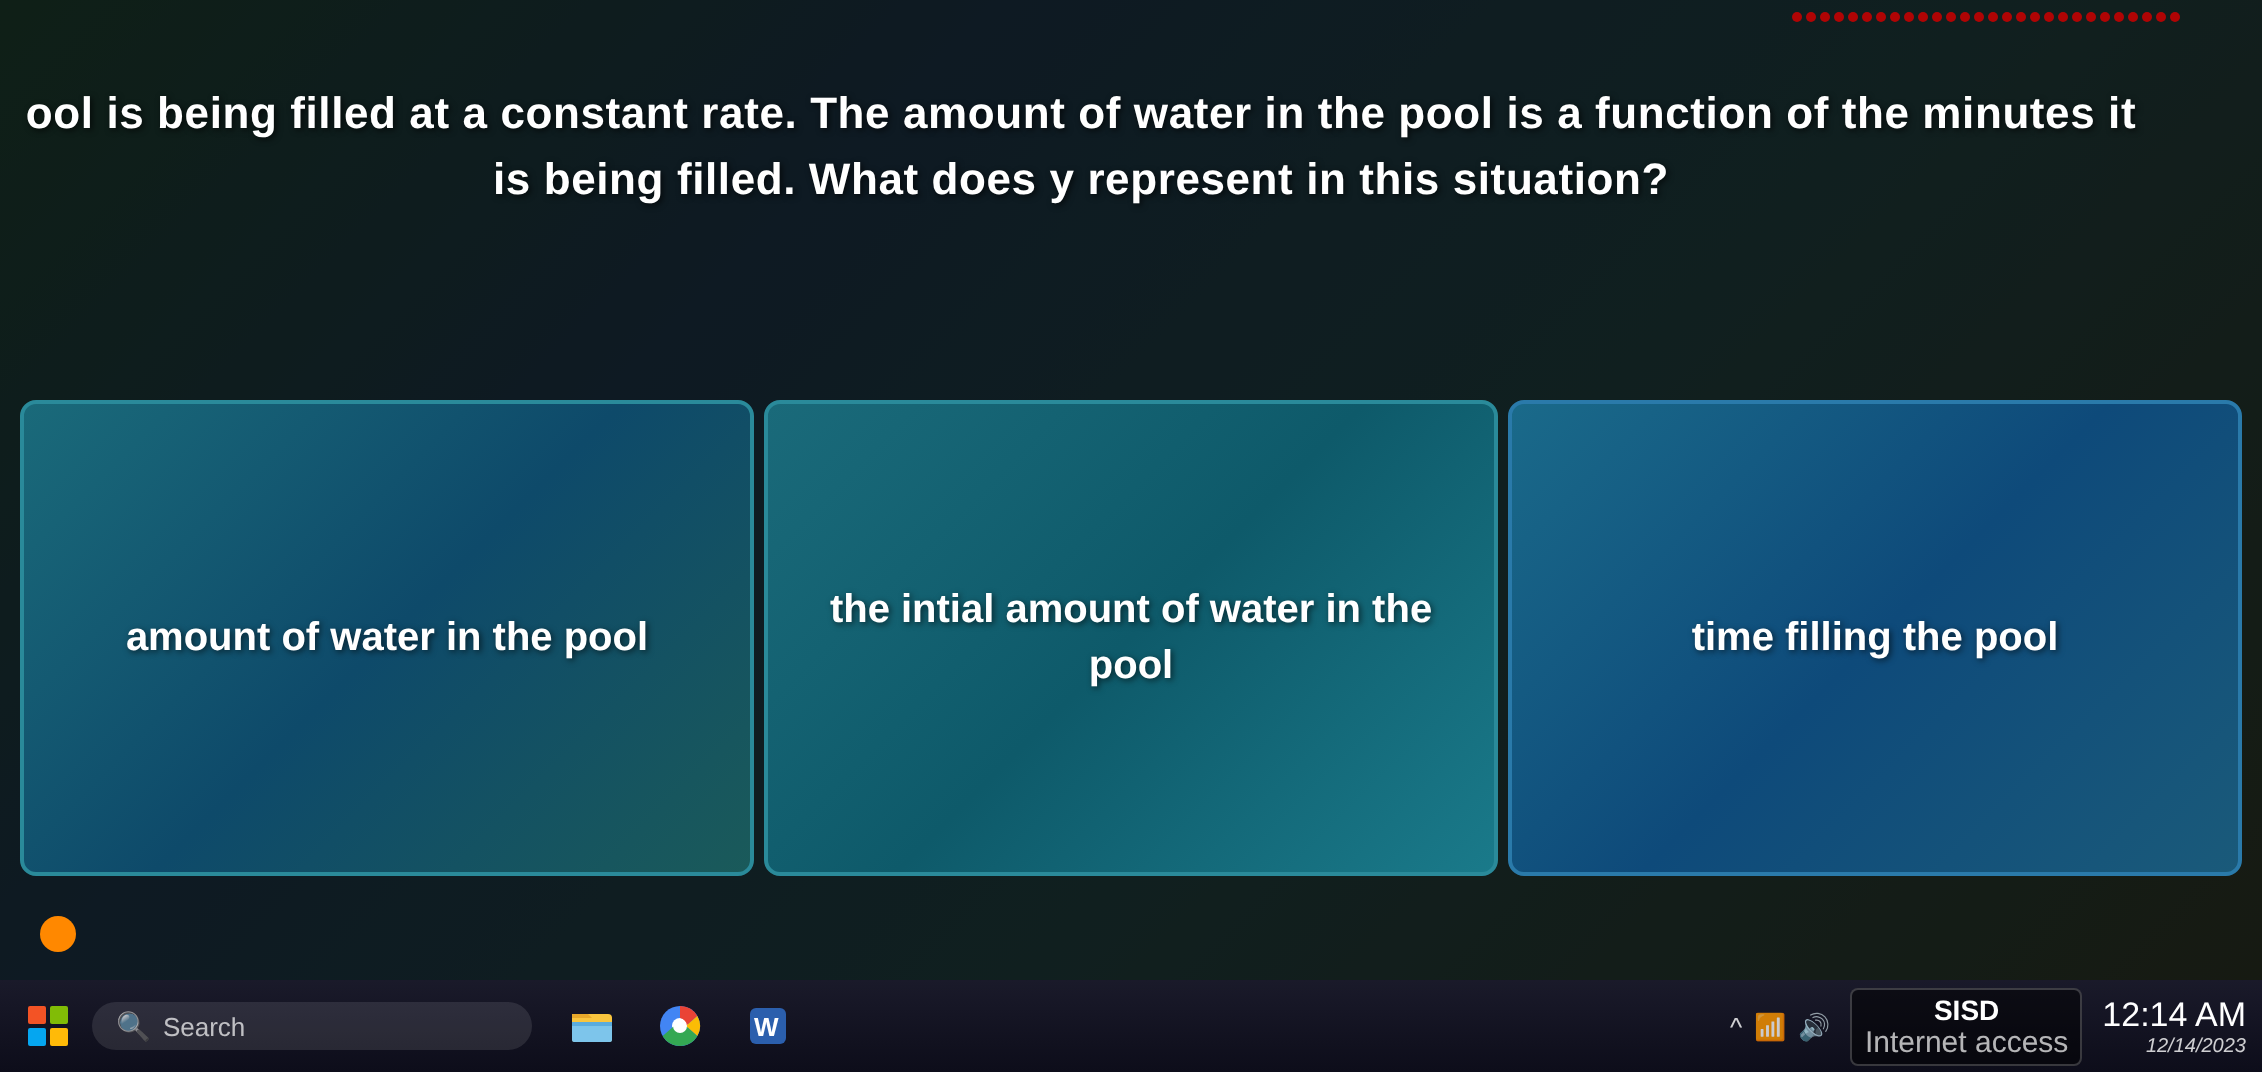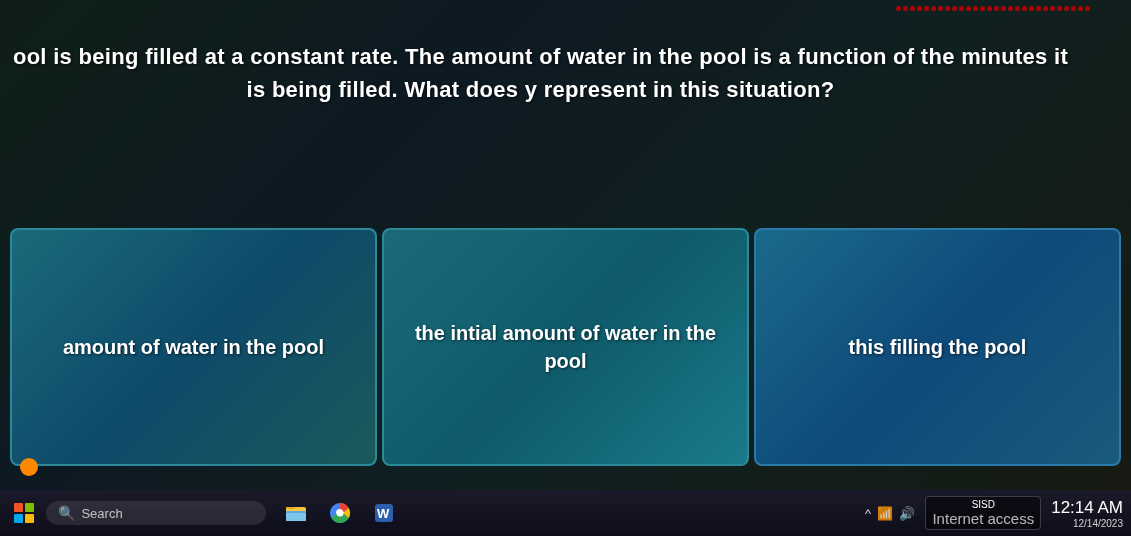--- a/index.html
+++ b/index.html
@@ -50,21 +50,20 @@
 
     
     .cards-container {
       position: absolute;
       top: 200px;
       left: 10px;
       right: 10px;
       display: flex;
       gap: 5px;
       height: 238px;
-      margin-top: 28px;
     }
 
     .card {
       flex: 1;
       border-radius: 8px;
       display: flex;
       align-items: center;
       justify-content: center;
       padding: 20px 15px;
       cursor: pointer;
@@ -202,22 +201,22 @@
     .sisd-badge {
       background: rgba(0,0,0,0.5);
       border: 1px solid rgba(255,255,255,0.2);
       border-radius: 4px;
       padding: 2px 6px;
       text-align: center;
     }
 
     .sisd-text {
       color: #ffffff;
-      font-size: 10px;
-      font-weight: normal;
+      font-size: 14px;
+      font-weight: bold;
       display: block;
     }
 
     .internet-text {
       color: rgba(255,255,255,0.7);
       font-size: 15px;
       display: block;
     }
 
     .clock-area {
@@ -227,20 +226,21 @@
     .clock-time {
       color: #ffffff;
       font-size: 17px;
       display: block;
     }
 
     .clock-date {
       color: rgba(255,255,255,0.8);
       font-size: 10px;
       display: block;
+      font-style: italic;
     }
 
     
     .red-dots {
       position: absolute;
       top: 5px;
       right: 40px;
       display: flex;
       flex-wrap: wrap;
       width: 200px;
@@ -313,21 +313,21 @@
   <div class="card card-1">
     <span class="card-text">amount of water in the pool</span>
   </div>
 
 
   <div class="card card-3">
     <span class="card-text">the intial amount of water in the pool</span>
   </div>
 
   <div class="card card-4">
-    <span class="card-text">this filling the pool</span>
+    <span class="card-text">time filling the pool</span>
   </div>
 
 </div>
 
 <div class="orange-dot"></div>
 
 <div class="taskbar">
 
   <div class="taskbar-start">
     <div class="win-logo">

